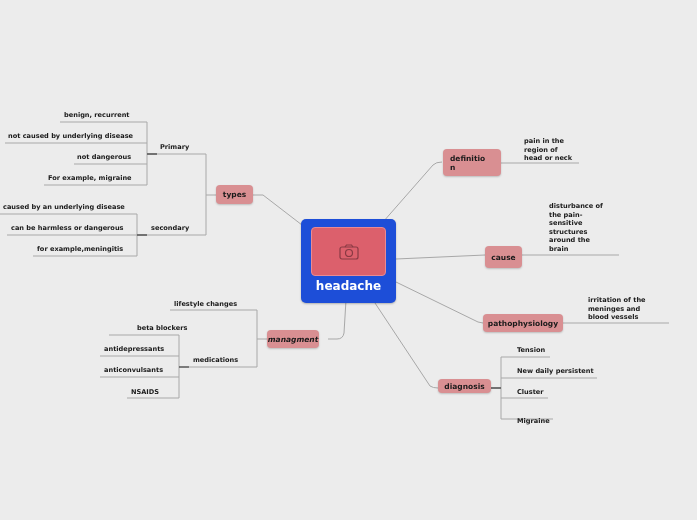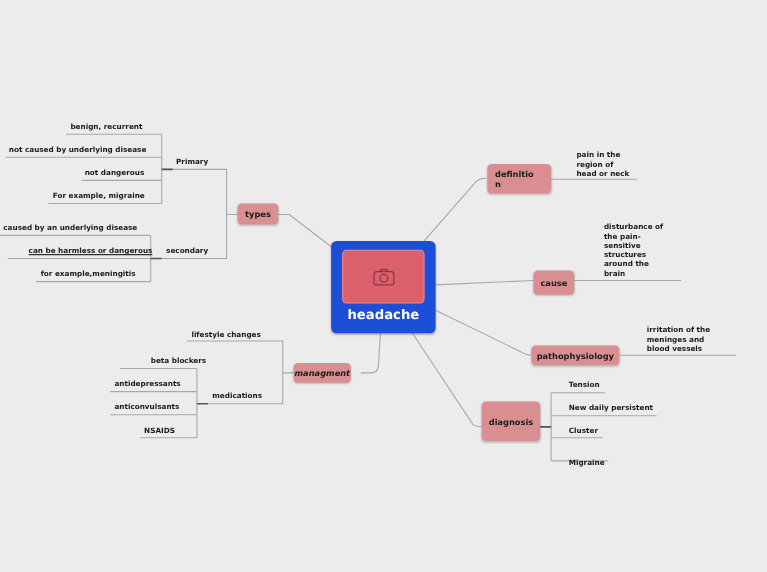--- a/index.html
+++ b/index.html
@@ -67,32 +67,32 @@
   </div>
 <div class="topic" style="left:443px;top:149px;width:58px;height:27px;justify-content:flex-start;padding-left:7px;">
     <span style="width:38px;word-break:break-all;">definitio n</span>
   </div>
 <div class="topic" style="left:485px;top:246px;width:37px;height:22px;">
     <span>cause</span>
   </div>
 <div class="topic" style="left:483px;top:314px;width:80px;height:18px;">
     <span>pathophysiology</span>
   </div>
-<div class="topic" style="left:438px;top:365px;width:53px;height:36px;">
+<div class="topic" style="left:438px;top:379px;width:53px;height:14px;">
     <span>diagnosis</span>
   </div>
 
 <div class="lbl" style="left:160px;top:143px;">Primary</div>
 <div class="lbl" style="left:64px;top:111px;">benign, recurrent</div>
 <div class="lbl" style="left:8px;top:132px;">not caused by underlying disease</div>
 <div class="lbl" style="left:77px;top:153px;">not dangerous</div>
 <div class="lbl" style="left:48px;top:174px;">For example, migraine</div>
 <div class="lbl" style="left:151px;top:224px;">secondary</div>
 <div class="lbl" style="left:3px;top:203px;">caused by an underlying disease</div>
-<div class="lbl" style="left:26px;top:224px;text-decoration:underline;">can be harmless or dangerous</div>
+<div class="lbl" style="left:11px;top:224px;">can be harmless or dangerous</div>
 <div class="lbl" style="left:37px;top:245px;">for example,meningitis</div>
 
 <div class="lbl" style="left:174px;top:300px;">lifestyle changes</div>
 <div class="lbl" style="left:193px;top:356px;">medications</div>
 <div class="lbl" style="left:113px;top:324px;padding-left:24px;">beta blockers</div>
 <div class="lbl" style="left:104px;top:345px;">antidepressants</div>
 <div class="lbl" style="left:104px;top:366px;">anticonvulsants</div>
 <div class="lbl" style="left:131px;top:388px;">NSAIDS</div>
 
 <div class="lbl wrap" style="left:524px;top:137px;width:52px;">pain in the region of head or neck</div>

